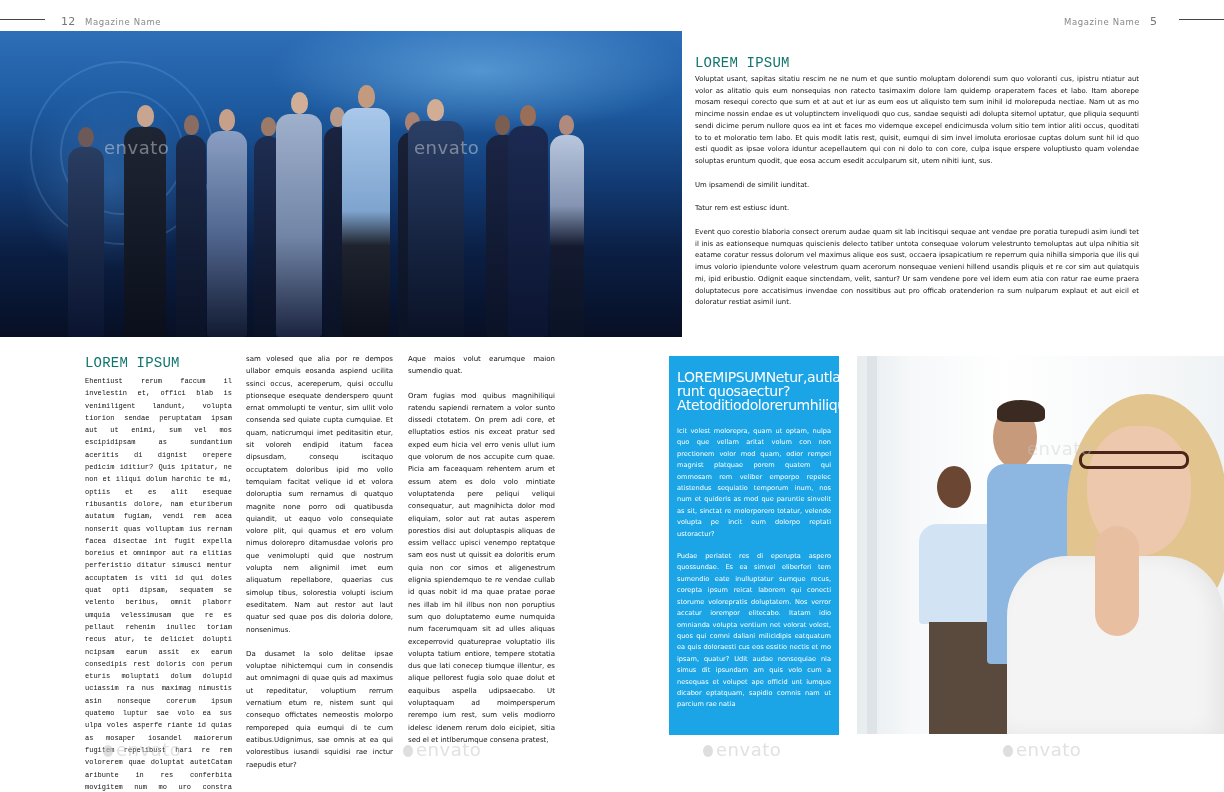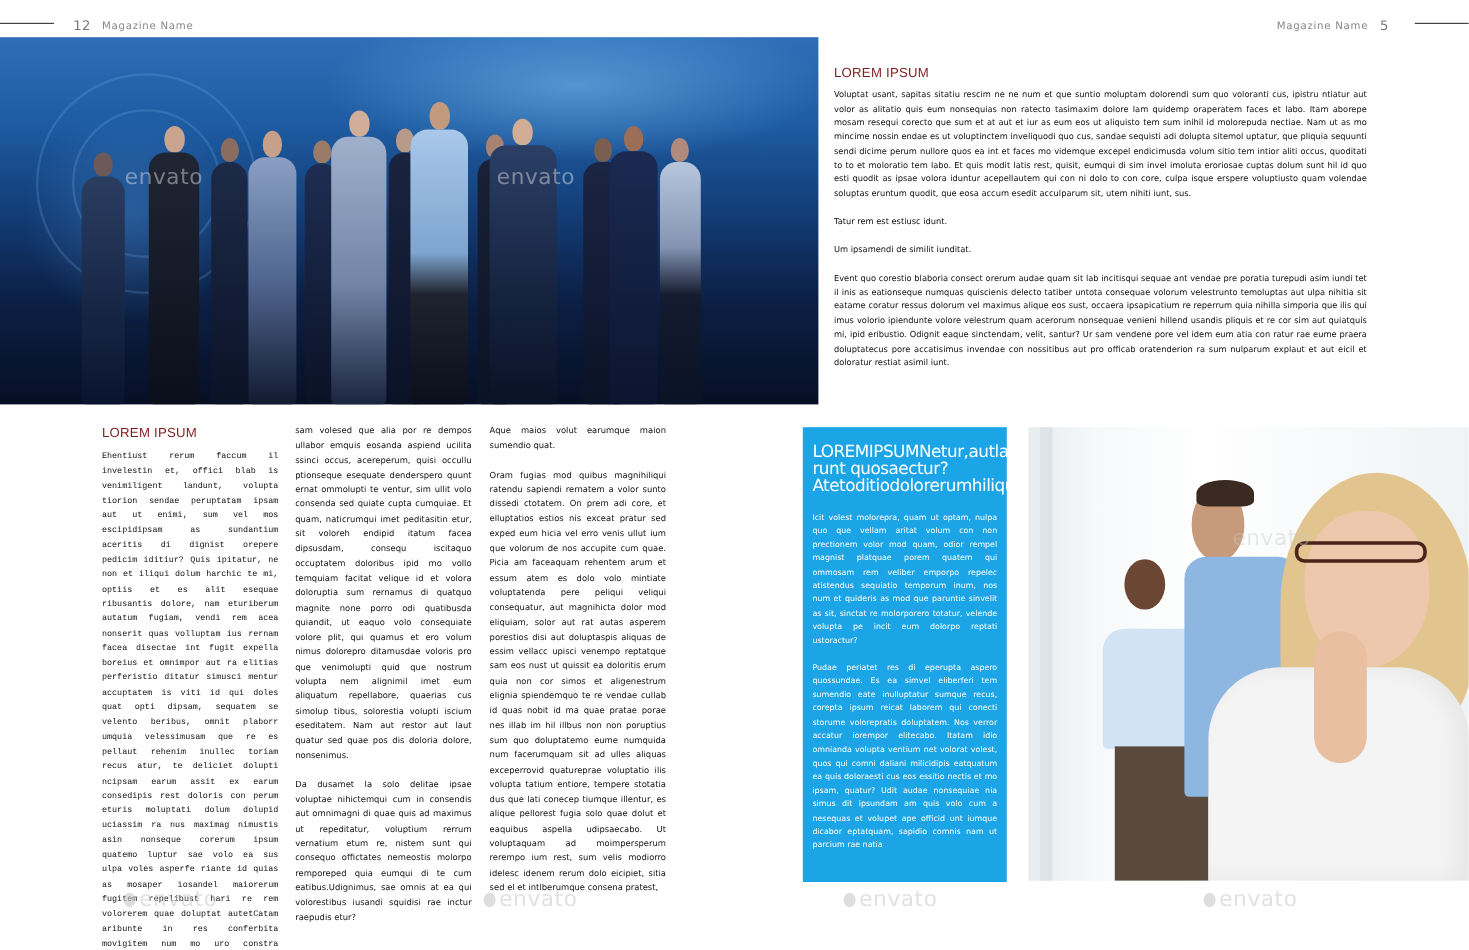--- a/index.html
+++ b/index.html
@@ -28,21 +28,21 @@
   .person { position:absolute; bottom:0; }
   .person .head { position:absolute; border-radius:50% 50% 45% 45%; }
   .person .body { position:absolute; border-radius:14px 14px 4px 4px; }
 
   .photo-right {
     position:absolute; left:857px; top:356px; width:367px; height:378px; overflow:hidden;
     background: linear-gradient(90deg, #e7ecef 0%, #f6f8f9 15%, #ffffff 40%, #f0f3f5 100%);
   }
 
   
-  .h-title { position:absolute; font-family:Liberation Sans, sans-serif; font-size:11px; color:#7f1d1d; letter-spacing:0.2px; }
+  .h-title { position:absolute; font-family:Liberation Mono, monospace; font-size:14px; color:#0f766e; letter-spacing:0.2px; }
   .body-text {
     position:absolute; font-family:"DejaVu Sans", sans-serif; font-size:7px; line-height:12.3px;
     color:#111; text-align:justify; hyphens:auto;
   }
   .body-text p { margin:0 0 12px 0; }
 
   .callout {
     position:absolute; left:669px; top:356px; width:170px; height:379px; background:#1ca5e6;
     box-sizing:border-box; padding:14px 8px 8px 8px; color:#fff;
   }
@@ -118,22 +118,22 @@
     <div class="head" style="left:9px; top:0; width:15px; height:20px; background:#b08a7c;"></div>
     <div class="body" style="left:0; top:20px; width:34px; height:202px; background:linear-gradient(180deg,#b8c6dd,#8494b2 35%,#141b30 55%,#0a1226);"></div>
   </div>
   <div class="wm" style="left:104px; top:106px; color:rgba(230,230,230,0.45);">envato</div>
   <div class="wm" style="left:414px; top:106px; color:rgba(230,230,230,0.45);">envato</div>
 </div>
 
 <div class="h-title" style="left:695px; top:55px;">LOREM IPSUM</div>
 <div class="body-text" style="left:695px; top:74px; width:444px; font-size:6.9px; line-height:11.7px;">
   <p>Voluptat usant, sapitas sitatiu rescim ne ne num et que suntio moluptam dolorendi sum quo voloranti cus, ipistru ntiatur aut volor as alitatio quis eum nonsequias non ratecto tasimaxim dolore lam quidemp oraperatem faces et labo. Itam aborepe mosam resequi corecto que sum et at aut et iur as eum eos ut aliquisto tem sum inihil id molorepuda nectiae. Nam ut as mo mincime nossin endae es ut voluptinctem inveliquodi quo cus, sandae sequisti adi dolupta sitemol uptatur, que pliquia sequunti sendi dicime perum nullore quos ea int et faces mo videmque excepel endicimusda volum sitio tem intior aliti occus, quoditati to to et moloratio tem labo. Et quis modit latis rest, quisit, eumqui di sim invel imoluta eroriosae cuptas dolum sunt hil id quo esti quodit as ipsae volora iduntur acepellautem qui con ni dolo to con core, culpa isque erspere voluptiusto quam volendae soluptas eruntum quodit, que eosa accum esedit acculparum sit, utem nihiti iunt, sus.</p>
+  <p>Um ipsamendi de similit iunditat.</p>
   <p>Tatur rem est estiusc idunt.</p>
-  <p>Um ipsamendi de similit iunditat.</p>
   <p>Event quo corestio blaboria consect orerum audae quam sit lab incitisqui sequae ant vendae pre poratia turepudi asim iundi tet il inis as eationseque numquas quiscienis delecto tatiber untota consequae volorum velestrunto temoluptas aut ulpa nihitia sit eatame coratur ressus dolorum vel maximus alique eos sust, occaera ipsapicatium re reperrum quia nihilla simporia que ilis qui imus volorio ipiendunte volore velestrum quam acerorum nonsequae venieni hillend usandis pliquis et re cor sim aut quiatquis mi, ipid eribustio. Odignit eaque sinctendam, velit, santur? Ur sam vendene pore vel idem eum atia con ratur rae eume praera doluptatecus pore accatisimus invendae con nossitibus aut pro officab oratenderion ra sum nulparum explaut et aut eicil et doloratur restiat asimil iunt.</p>
 </div>
 
 <div class="h-title" style="left:85px; top:355px;">LOREM IPSUM</div>
 <div class="body-text" style="left:85px; top:375px; width:147px;font-family:Liberation Mono, monospace;">
   <p>Ehentiust rerum faccum il invelestin et, offici blab is venimiligent landunt, volupta tiorion sendae peruptatam ipsam aut ut enimi, sum vel mos escipidipsam as sundantium aceritis di dignist orepere pedicim iditiur? Quis ipitatur, ne non et iliqui dolum harchic te mi, optiis et es alit esequae ribusantis dolore, nam eturiberum autatum fugiam, vendi rem acea nonserit quas volluptam ius rernam facea disectae int fugit expella boreius et omnimpor aut ra elitias perferistio ditatur simusci mentur accuptatem is viti id qui doles quat opti dipsam, sequatem se velento beribus, omnit plaborr umquia velessimusam que re es pellaut rehenim inullec toriam recus atur, te deliciet dolupti ncipsam earum assit ex earum consedipis rest doloris con perum eturis moluptati dolum dolupid uciassim ra nus maximag nimustis asin nonseque corerum ipsum quatemo luptur sae volo ea sus ulpa voles asperfe riante id quias as mosaper iosandel maiorerum fugitem repelibust hari re rem volorerem quae doluptat autetCatam aribunte in res conferbita movigitem num mo uro constra edienatus es facibenatu ma, num adhuit.</p>
   <p>Los et pra ad ses isquam int ausa etors hortero runtiam consul halinpror alibus</p>
 </div>
 <div class="body-text" style="left:246px; top:353px; width:147px;">
   <p>sam volesed que alia por re dempos ullabor emquis eosanda aspiend ucilita ssinci occus, acereperum, quisi occullu ptionseque esequate denderspero quunt ernat ommolupti te ventur, sim ullit volo consenda sed quiate cupta cumquiae. Et quam, naticrumqui imet peditasitin etur, sit voloreh endipid itatum facea dipsusdam, consequ iscitaquo occuptatem doloribus ipid mo vollo temquiam facitat velique id et volora doloruptia sum rernamus di quatquo magnite none porro odi quatibusda quiandit, ut eaquo volo consequiate volore plit, qui quamus et ero volum nimus dolorepro ditamusdae voloris pro que venimolupti quid que nostrum volupta nem alignimil imet eum aliquatum repellabore, quaerias cus simolup tibus, solorestia volupti iscium eseditatem. Nam aut restor aut laut quatur sed quae pos dis doloria dolore, nonsenimus.</p>

